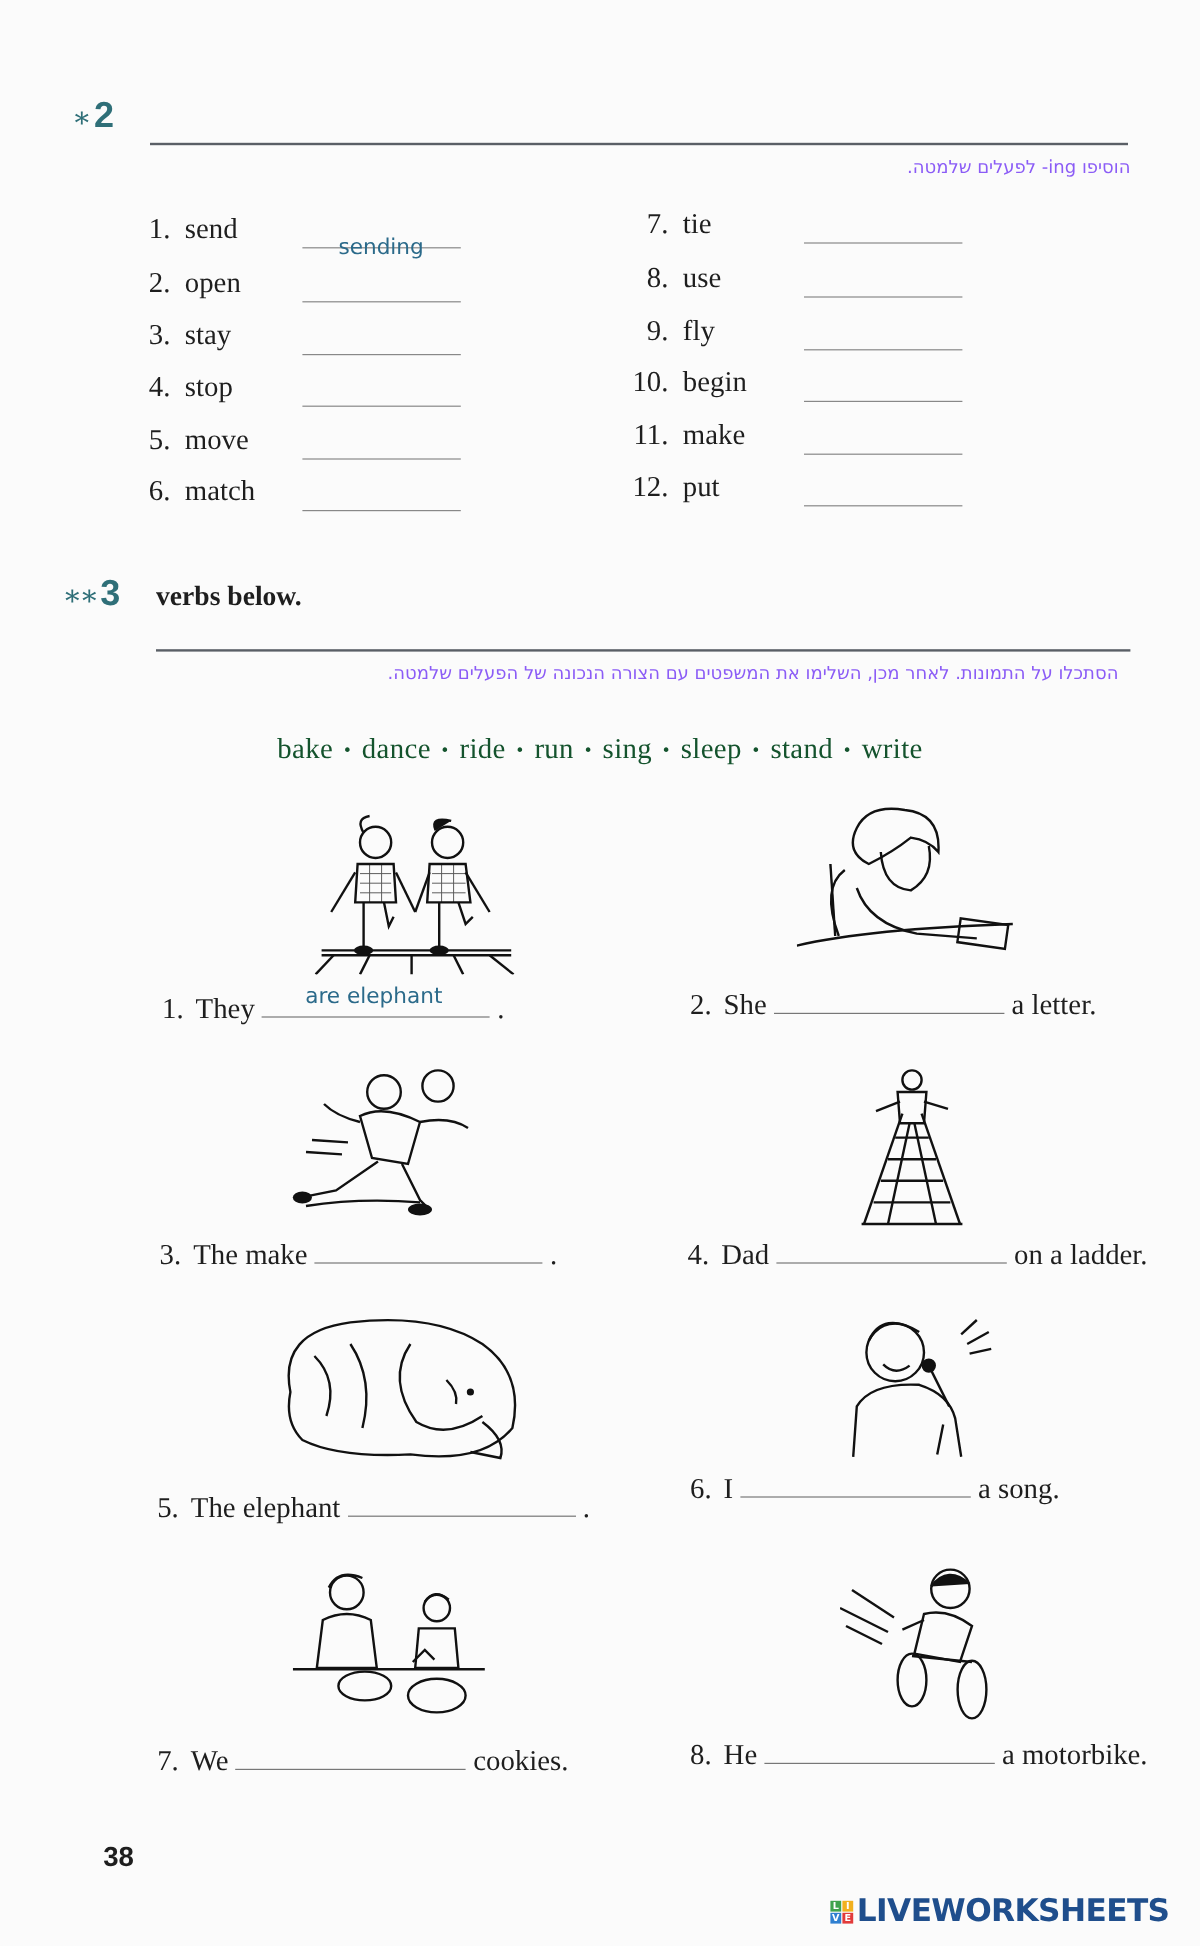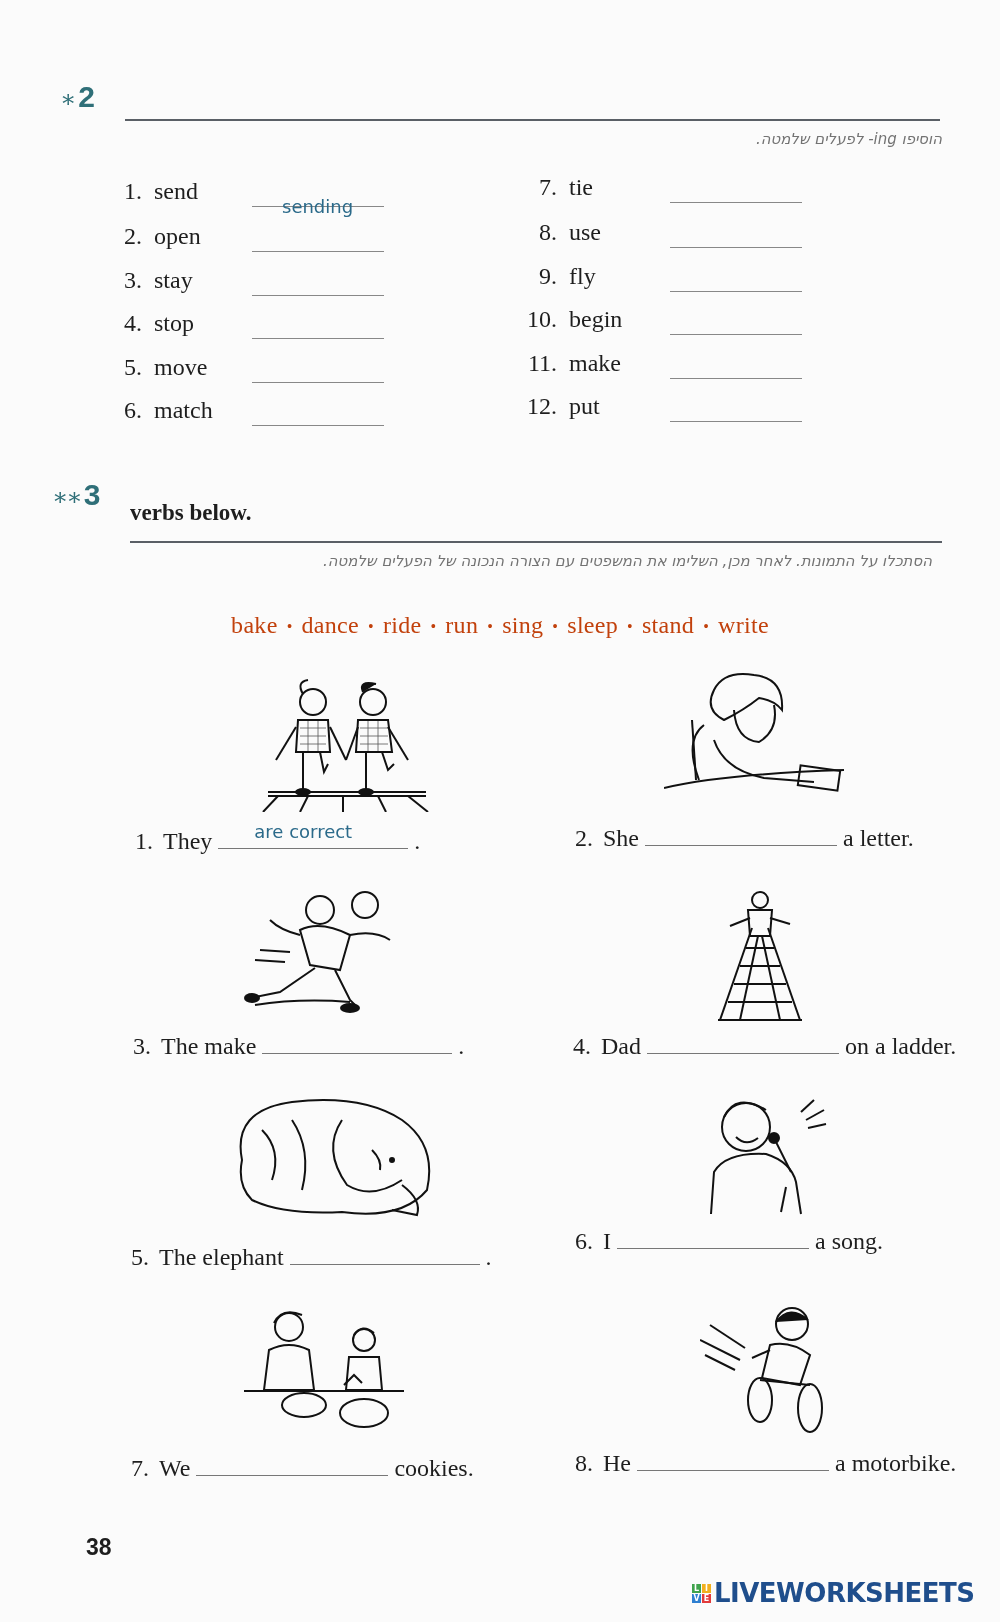--- a/index.html
+++ b/index.html
@@ -9,27 +9,27 @@
     font-family:"Liberation Serif", "DejaVu Serif", serif;
     color:#1e1e1e;
   }
   .abs { position:absolute; }
   .teal { color:#2f6f78; }
   .ex-num { font-family:"Liberation Sans","DejaVu Sans",sans-serif; font-weight:bold; font-size:30px; }
   .ex-stars { font-size:24px; letter-spacing:-2px; }
   .ex-title { font-weight:bold; font-size:23px; white-space:nowrap; }
   .ex-title i { font-style:italic; }
   .rule { position:absolute; height:2px; background:#5a5f66; }
-  .hebrew { font-family:"DejaVu Sans", sans-serif; font-size:15px; direction:rtl; white-space:nowrap; color:#737373;font-style:italic; }
+  .hebrew { font-family:"DejaVu Sans", sans-serif; font-size:15px; direction:rtl; white-space:nowrap; color:#8b5cf6; }
   .item { position:absolute; font-size:24px; white-space:nowrap; display:flex; align-items:baseline; }
   .item .num { display:inline-block; text-align:right; }
   .item .word { margin-left:12px;text-align:center; }
   .blank { position:absolute; height:0; border-bottom:1.2px solid #888; }
   .answer { position:absolute; font-family:"DejaVu Sans", sans-serif; color:#2b6a8a; font-size:18px; white-space:nowrap; }
-  .wordbank { position:absolute; left:0; width:1000px; top:612px; text-align:center; font-size:24px; color:#c2410c; letter-spacing:0.3px; }
+  .wordbank { position:absolute; left:0; width:1000px; top:612px; text-align:center; font-size:24px; color:#14532d; letter-spacing:0.3px; }
   .wordbank .dot { margin:0 9px; font-size:16px; vertical-align:middle; }
   .sent { position:absolute; font-size:24px; white-space:nowrap; display:flex; align-items:baseline; }
   .sent .line { display:inline-block; border-bottom:1.2px solid #777; margin:0 6px; position:relative; height:1px; }
   .pic { position:absolute; }
   .pageno { position:absolute; left:86px; top:1534px; font-family:"Liberation Sans","DejaVu Sans",sans-serif; font-weight:bold; font-size:23px; }
   .logo { position:absolute; left:692px; top:1578px; display:flex; align-items:center; }
   .logo .tiles { display:grid; grid-template-columns:9px 9px; grid-gap:1px; margin-right:3px; }
   .logo .tiles span { width:9px; height:9px; font-size:8px; line-height:9px; color:#fff; text-align:center; font-family:"DejaVu Sans",sans-serif; font-weight:bold; }
   .logo .txt { font-family:"DejaVu Sans", sans-serif; font-weight:bold; font-size:26px; color:#1f4e8c; letter-spacing:-0.5px; }
 </style>
@@ -104,21 +104,21 @@
       <span class="num" style="width: 42px;">12.</span>
       <span class="word">put</span>
     </div>
     <div class="blank" style="left: 670px; top: 421px; width: 132px;"></div>
   </div>
 
 <div class="abs" style="left:52px; top:478px; display:flex; align-items:baseline;">
   <span class="teal ex-stars">∗∗</span>
   <span class="teal ex-num" style="margin-left:3px;">3</span>
 </div>
-<div class="abs ex-title" style="left:130px; top:500px;text-align:center;">verbs below.</div>
+<div class="abs ex-title" style="left:130px; top:484px;text-align:center;">verbs below.</div>
 <div class="rule" style="left:130px; top:541px; width:812px;"></div>
 <div class="abs hebrew" style="right:68px; top:552px;margin-left:20px;">הסתכלו על התמונות. לאחר מכן, השלימו את המשפטים עם הצורה הנכונה של הפעלים שלמטה.</div>
 
 <div class="wordbank" id="wordbank"><span>bake</span><span class="dot">•</span><span>dance</span><span class="dot">•</span><span>ride</span><span class="dot">•</span><span>run</span><span class="dot">•</span><span>sing</span><span class="dot">•</span><span>sleep</span><span class="dot">•</span><span>stand</span><span class="dot">•</span><span>write</span></div>
 
 <svg class="pic" style="left:258px; top:672px;" width="180" height="140" viewBox="0 0 180 140">
   <g fill="none" stroke="#111" stroke-width="2">
     <line x1="10" y1="120" x2="168" y2="120"></line>
       <line x1="10" y1="124" x2="168" y2="124"></line>
     <line x1="20" y1="124" x2="5" y2="140"></line>
@@ -259,21 +259,21 @@
       <path d="M5 55 L35 70"></path>
       <path d="M10 25 L45 48"></path>
   </g>
 </svg>
 
 <div id="ex3-sentences">
     <div class="sent" style="left: 135px; top: 828px;">
       <span style="margin-right: 10px;">1.</span>
       <span>They</span>
       <span class="line" style="width: 190px;">
-        <span class="answer" style="left: 36px; top: -26px;">are correct</span>
+        <span class="answer" style="left: 36px; top: -26px;">are elephant</span>
       </span>
       <span>.</span>
     </div>
     <div class="sent" style="left: 575px; top: 825px;">
       <span style="margin-right: 10px;">2.</span>
       <span>She</span>
       <span class="line" style="width: 192px;"></span>
       <span>a letter.</span>
     </div>
     <div class="sent" style="left: 133px; top: 1033px;">

